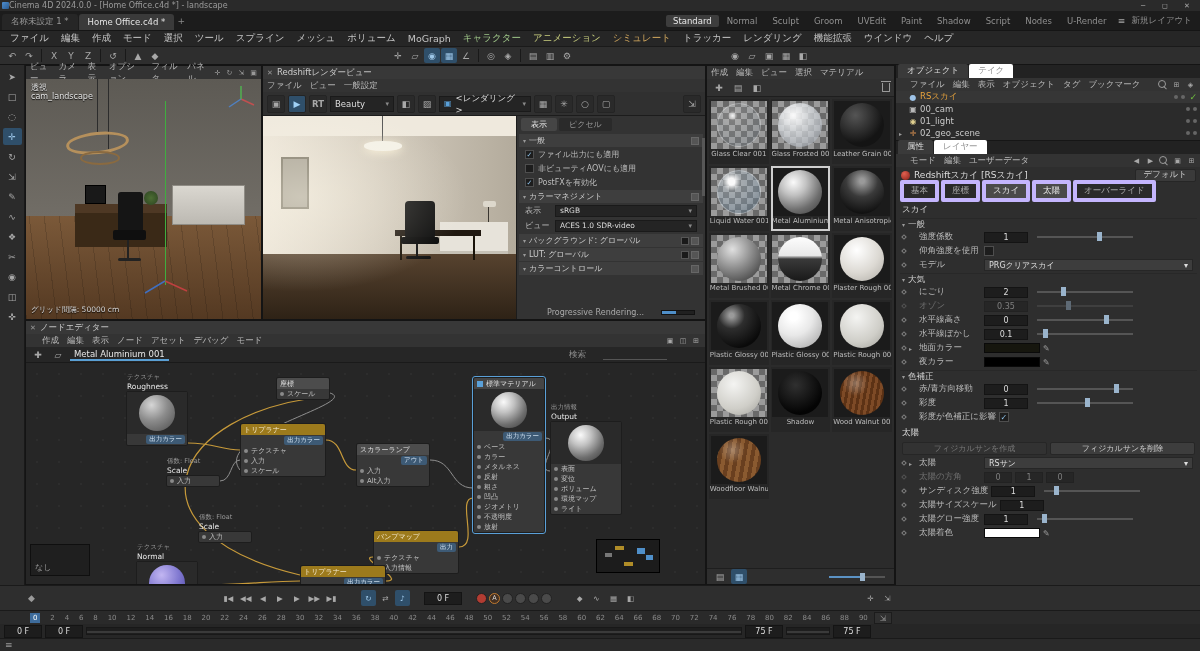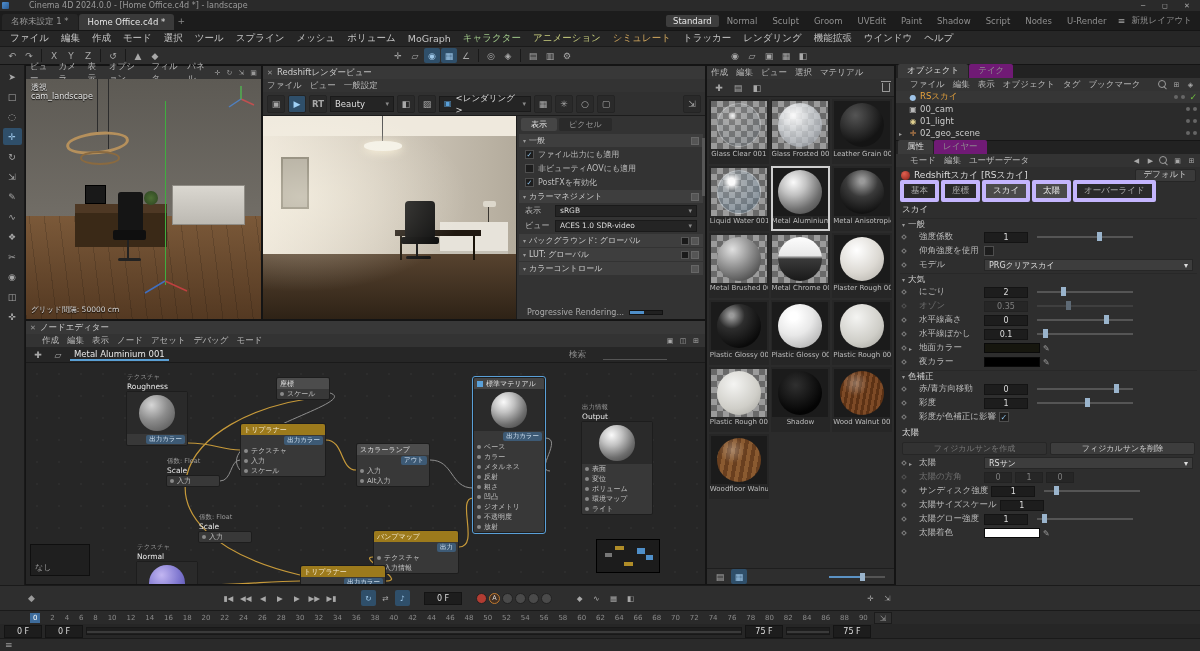--- a/index.html
+++ b/index.html
@@ -1,20 +1,20 @@
 <!DOCTYPE html>
 <html><head>
 <meta charset="utf-8">
 <style>
 *{margin:0;padding:0;box-sizing:border-box;font-family:"DejaVu Sans",sans-serif}
 html,body{width:1200px;height:651px;overflow:hidden}
 body{position:relative;background:#1e1e1e;color:#c8c8c8;font-size:10px}
 .abs{position:absolute}
 
-#titlebar{position:absolute;left:0;top:0;width:1200px;height:11px;background:#2a2a2a;display:flex;align-items:center;font-size:8px;color:#9a9a9a;padding:0 2px;gap:20px}
+#titlebar{position:absolute;left:0;top:0;width:1200px;height:11px;background:#2a2a2a;display:flex;align-items:center;font-size:8px;color:#9a9a9a;padding:0 2px;gap:0}
 .appicon{width:7px;height:7px;background:linear-gradient(135deg,#4f8fd0,#2a5a90);border-radius:1px}
 .wctrls{margin-left:auto;display:flex}
 .wbtn{width:22px;height:11px;display:flex;align-items:center;justify-content:center;font-size:7px;color:#aaa}
 #doctabs{position:absolute;left:0;top:11px;width:1200px;height:19px;background:#1c1c1c;display:flex;align-items:center;padding:0 2px}
 .dtabs{display:flex;align-items:flex-end;height:19px;gap:1px}
 .dtab{height:16px;padding:0 9px;background:#262626;color:#9a9a9a;font-size:8.5px;display:flex;align-items:center;border-radius:3px 3px 0 0}
 .dtab.active{background:#3a3a3a;color:#e4e4e4}
 .addtab{width:14px;height:14px;display:flex;align-items:center;justify-content:center;color:#8a8a8a;font-size:9px}
 .wstabs{margin-left:auto;display:flex;align-items:center;gap:1px}
 .wstab{padding:1px 7px;font-size:8.5px;color:#8f8f8f;border-radius:2px}
@@ -91,21 +91,21 @@
 .rv-tab.active{background:#454545;color:#eee}
 .rv-h{height:13px;background:#3e3e3e;margin:1px 2px 0;display:flex;align-items:center;gap:3px;padding:0 4px;color:#ccc}
 .rv-h .tri{color:#999;font-size:6px}
 .rv-hsw{margin-left:auto;display:flex;gap:2px}
 .sw-a{width:8px;height:8px;background:#1a1a1a;border:1px solid #555}
 .sw-b{width:8px;height:8px;background:#555;border:1px solid #666}
 .rv-check{height:14px;display:flex;align-items:center;gap:4px;padding:0 8px;color:#bbb}
 .rv-select{height:15px;display:flex;align-items:center;gap:4px;padding:0 8px;color:#bbb}
 .rv-select .lbl{width:26px}
 .rv-select .drop{flex:1;height:12px;font-size:7.5px}
-.rv-status{margin-top:auto;height:14px;display:flex;align-items:center;gap:5px;padding:0 10px;color:#aaa}
+.rv-status{margin-top:auto;height:14px;display:flex;align-items:center;justify-content:flex-end;gap:17px;padding:0 10px;color:#aaa}
 .rv-prog{width:34px;height:5px;background:#202020;border:1px solid #121212}
 .rv-prog i{display:block;height:100%;width:45%;background:#4f8fc9}
 .rv-scroll{position:absolute;right:0;top:22px;width:3px;height:58px;background:#575757}
 .check{width:9px;height:9px;background:#1d1d1d;border:1px solid #4e4e4e;color:#7ab0dc;font-size:7px;line-height:8px;text-align:center;flex:0 0 9px}
 .check.on{color:#8ec2ea}
 
 #materials{position:absolute;left:706px;top:65px;width:189px;height:520px;background:#2b2b2b;border:1px solid #141414;display:flex;flex-direction:column}
 .mat-toolbar{height:18px;background:#303030;display:flex;align-items:center;gap:3px;padding:0 4px;flex:0 0 18px;border-bottom:1px solid #1e1e1e}
 .mat-grid{flex:1;display:grid;grid-template-columns:repeat(3,1fr);align-content:start;gap:2px;padding:2px;overflow:hidden}
 .mcell{height:65px;display:flex;flex-direction:column;align-items:center;padding-top:2px;background:#262626}
@@ -169,21 +169,21 @@
 .ne-map{position:absolute;right:45px;bottom:11px;width:64px;height:34px;background:#1c1c1c;border:1px solid #000}
 .ne-map span{position:absolute}
 .mm-a{left:18px;top:6px;width:9px;height:4px;background:#b08d28}
 .mm-b{left:27px;top:22px;width:9px;height:4px;background:#b08d28}
 .mm-c{left:40px;top:8px;width:8px;height:6px;background:#4f8fc9}
 .mm-d{left:49px;top:15px;width:7px;height:5px;background:#4f8fc9}
 .mm-e{left:8px;top:13px;width:7px;height:4px;background:#777}
 
 #rightpanel{position:absolute;left:895px;top:65px;width:305px;height:520px;background:#2b2b2b;border-left:1px solid #141414}
 .om-tabs,.at-tabs{height:13px;background:#222;display:flex;align-items:flex-end;padding:0 2px;gap:1px}
-.ptab{padding:1px 9px;font-size:8.5px;color:#8f8f8f;background:#701a75;border-radius:2px 2px 0 0}
+.ptab{padding:1px 9px;font-size:8.5px;color:#8f8f8f;background:#ffffff;border-radius:2px 2px 0 0}
 .ptab.active{background:#3a3a3a;color:#ddd}
 .om-menus,.at-menus{height:13px;background:#333;display:flex;align-items:center;font-size:8.5px;padding-left:10px}
 .pm-right{margin-left:auto;display:flex;align-items:center;gap:3px;padding-right:4px}
 .pm-right .ibtn{min-width:11px;height:11px;font-size:7px}
 #objlist{height:49px;overflow:hidden;background:#2b2b2b}
 .orow{height:12px;display:flex;align-items:center;padding:0 3px;font-size:8.5px;gap:2px}
 .orow.sel{background:#363636}
 .oarrow{width:7px;color:#999;font-size:6px}
 .oicon{width:10px;text-align:center;font-size:8px}
 .oname{color:#c8c8c8}
@@ -793,21 +793,21 @@
         </div>
         <div class="n-in">
           <div class="n-dot"></div>
           <div>不透明度</div>
         </div>
         <div class="n-in">
           <div class="n-dot"></div>
           <div>放射</div>
         </div>
       </div>
-      <div class="node " style="left: 555px; top: 58px; width: 72px;">
+      <div class="node " style="left: 524px; top: 58px; width: 72px;">
         <div class="n-above">
           <div class="n-lab">出力情報</div>
           <div class="n-ttl">Output</div>
         </div>
         <div class="n-prev">
           <div class="n-sphere m-alum"></div>
         </div>
         <div class="n-in">
           <div class="n-dot"></div>
           <div>表面</div>

